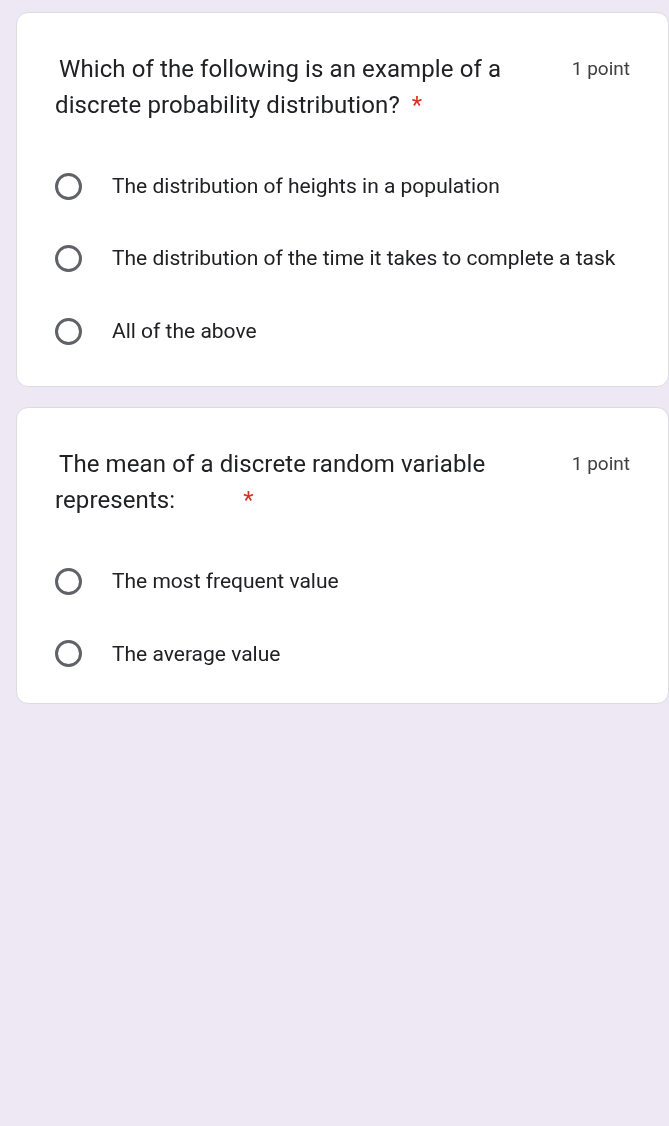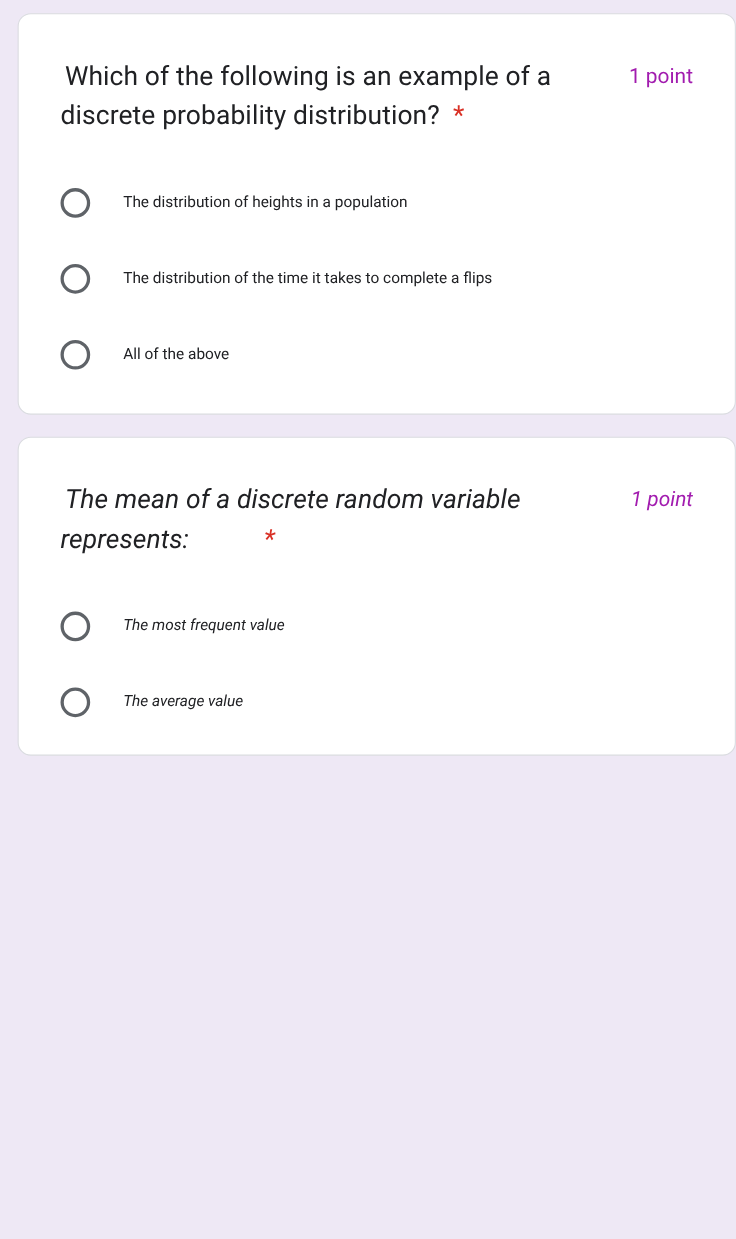--- a/index.html
+++ b/index.html
@@ -29,21 +29,21 @@
     flex: 1;
     letter-spacing: 0.1px;
   }
   .required {
     color: #d93025;
     font-size: 24px;
     line-height: 1.5;
     margin-left: 4px;
   }
   .points {
-    color: #a21caf;
+    color: #404040;
     font-size: 19px;
     white-space: nowrap;
     padding-top: 6px;
     padding-left: 6px;
   }
   .option {
     display: flex;
     align-items: center;
     gap: 22px;
     margin-bottom: 34px;
@@ -51,21 +51,21 @@
   }
   .option:last-child { margin-bottom: 0; }
   .radio {
     width: 27px;
     height: 27px;
     border: 3px solid #5f6368;
     border-radius: 50%;
     flex-shrink: 0;
   }
   .option-label {
-    font-size: 14px;
+    font-size: 21px;
     color: #202124;
     line-height: 1.45;
     flex: 1;
   }
 </style>
 </head>
 <body>
 
 <div class="card">
   <div class="question-header">
@@ -75,29 +75,29 @@
     </div>
     <span class="points">1 point</span>
   </div>
 
   <div class="option">
     <span class="radio"></span>
     <span class="option-label">The distribution of heights in a population</span>
   </div>
   <div class="option">
     <span class="radio"></span>
-    <span class="option-label">The distribution of the time it takes to complete a flips</span>
+    <span class="option-label">The distribution of the time it takes to complete a task</span>
   </div>
   <div class="option">
     <span class="radio"></span>
     <span class="option-label">All of the above</span>
   </div>
 </div>
 
-<div class="card" style="padding-bottom:30px;font-style:italic;">
+<div class="card" style="padding-bottom:30px;">
   <div class="question-header">
     <div style="flex:1;">
       <span class="question-text">The mean of a discrete random variable represents:</span>
       <span class="required" style="margin-left:60px;">*</span>
     </div>
     <span class="points">1 point</span>
   </div>
 
   <div class="option">
     <span class="radio"></span>

